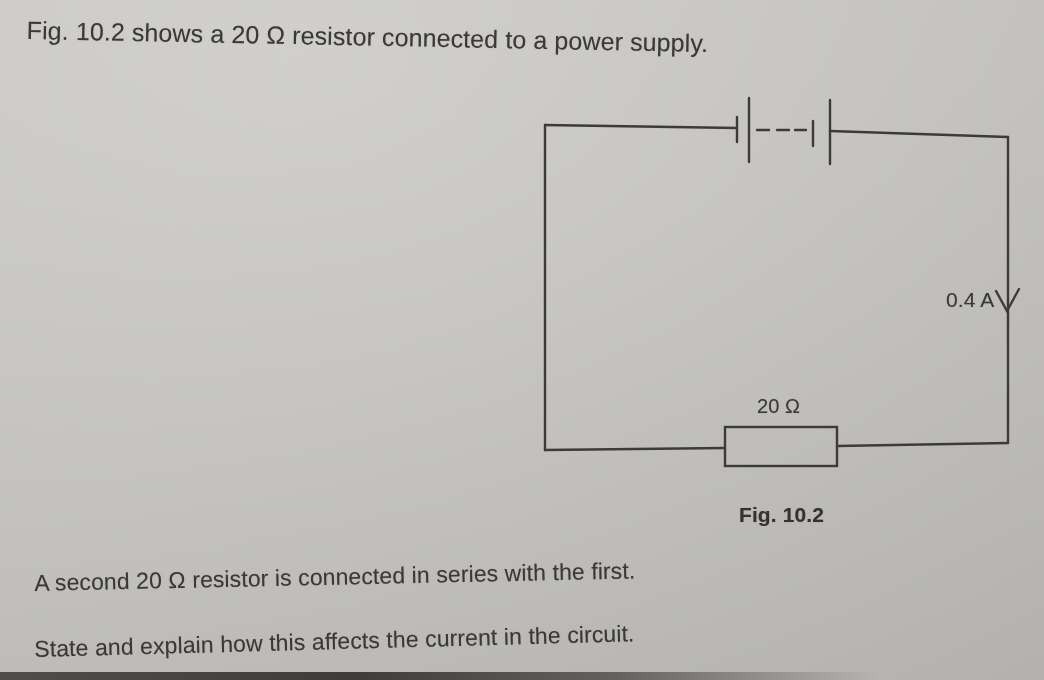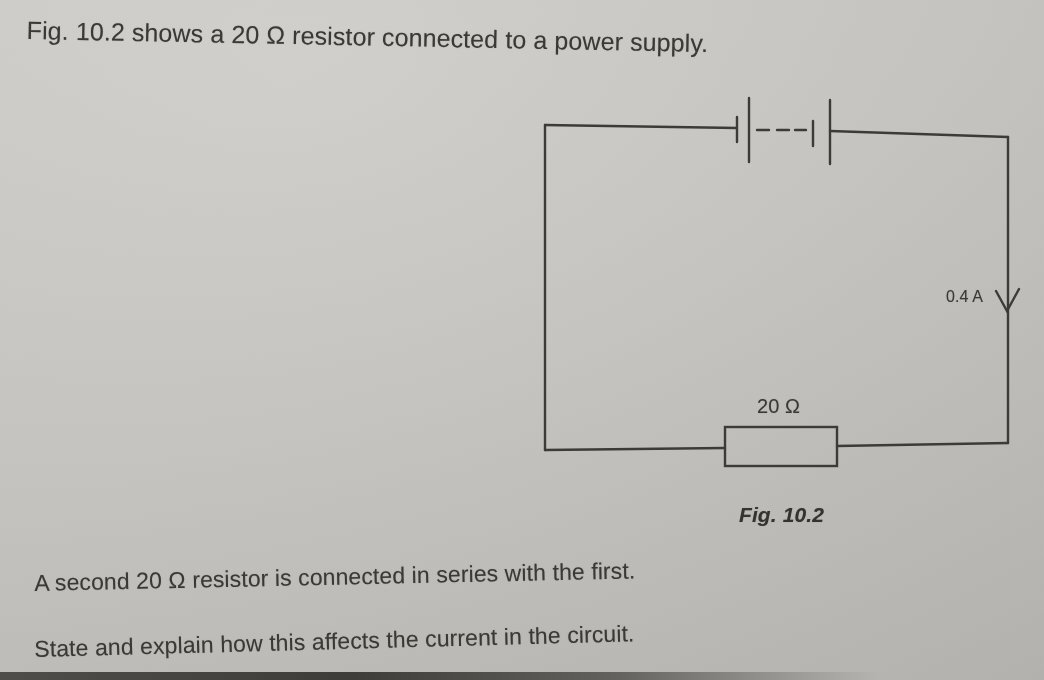--- a/index.html
+++ b/index.html
@@ -37,34 +37,33 @@
   .followup-line2 {
     left: 34px;
     top: 636px;
     font-size: 23px;
     transform: rotate(-1.5deg);
     transform-origin: left top;
   }
   .current-label {
     left: 946px;
     top: 288px;
-    font-size: 16px;
+    font-size: 21px;
   }
   .resistor-label {
     left: 757px;
     top: 395px;
     font-size: 20px;
   }
   .figure-caption {
     left: 739px;
     top: 503px;
     font-size: 21px;
     font-weight: bold;
     color: #343330;
-    font-style: italic;
   }
   .circuit-svg {
     position: absolute;
     left: 0;
     top: 0;
   }
   .bottom-edge-shadow {
     position: absolute;
     left: 0;
     bottom: 0;

